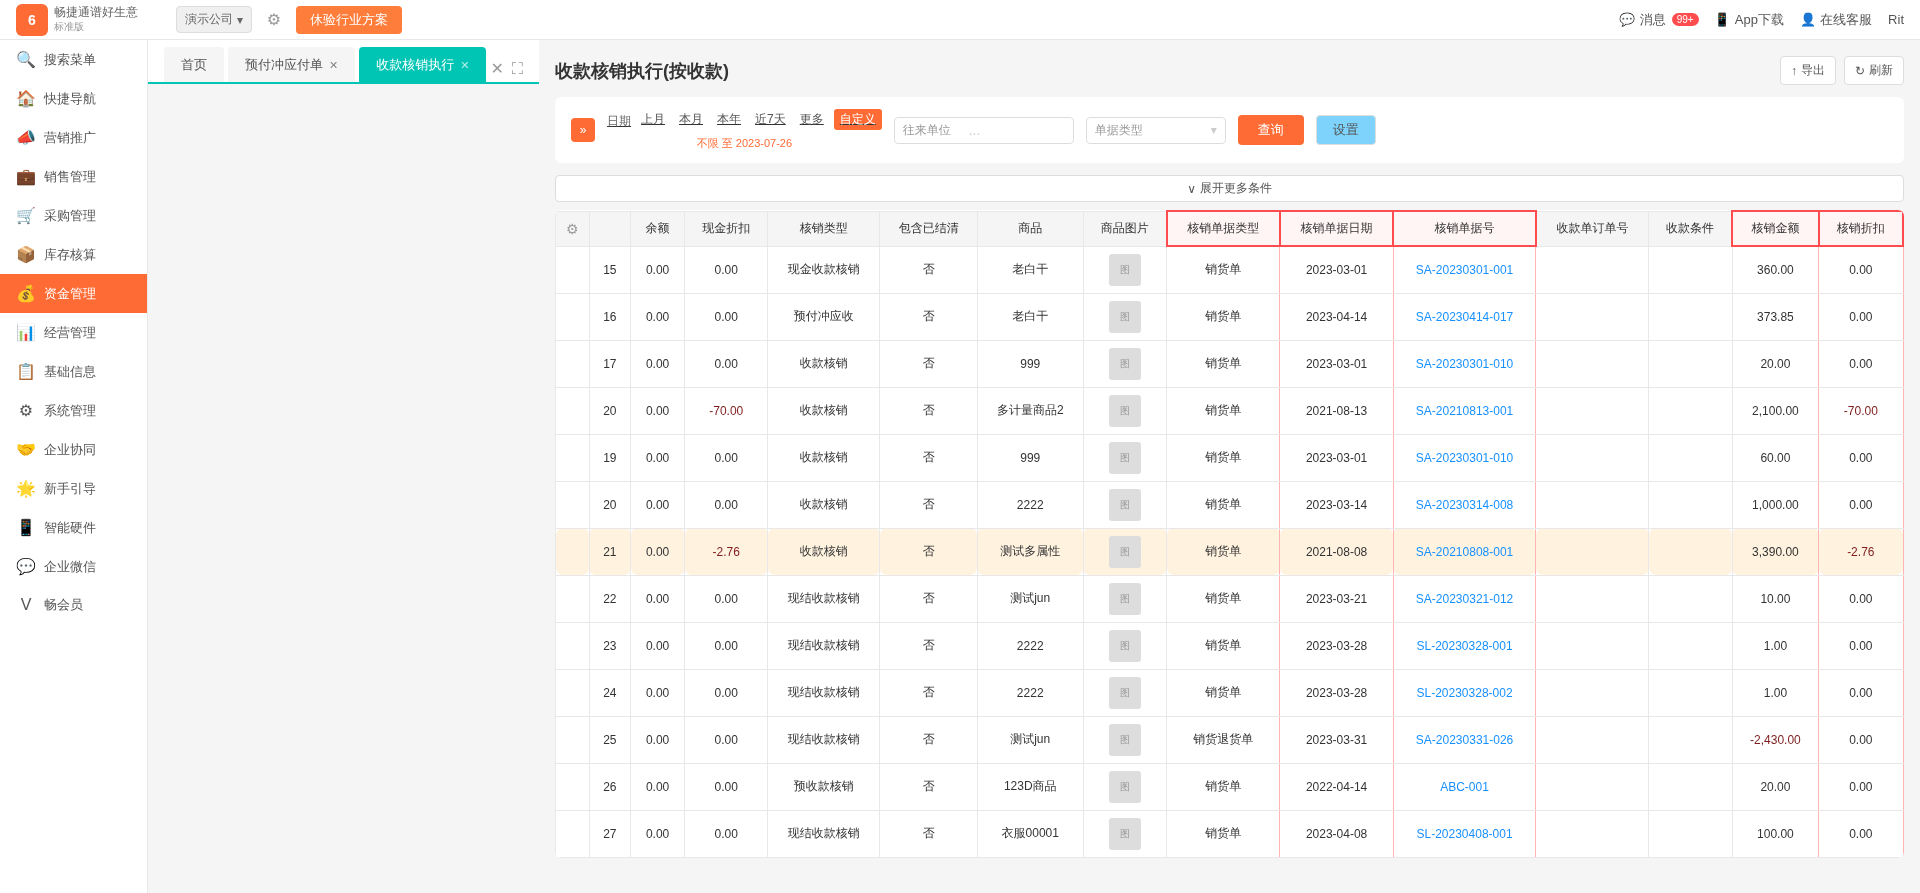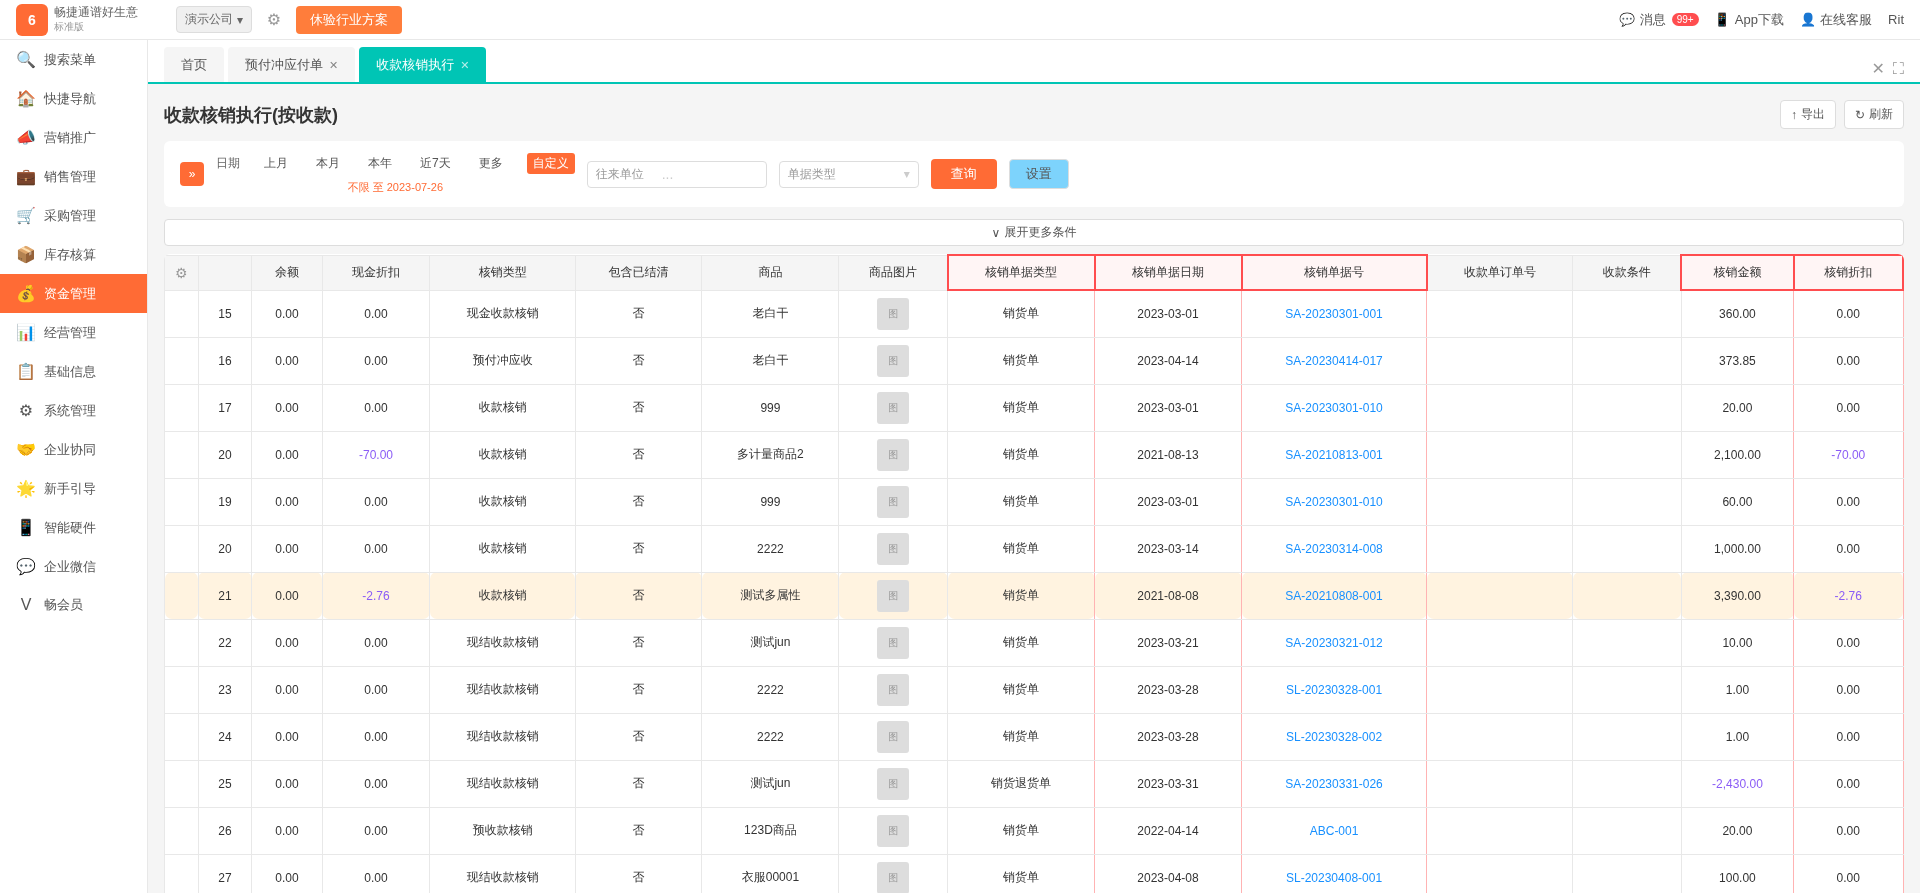--- a/index.html
+++ b/index.html
@@ -97,21 +97,21 @@
       gap: 8px;
       padding: 10px 16px;
       cursor: pointer;
       color: #555;
       font-size: 13px;
     }
     .sidebar-item.active { background: #ff6b35; color: #fff; border-radius: 0; }
     .sidebar-icon { font-size: 16px; width: 20px; text-align: center; }
 
     
-    .main-content { flex: 1; display: flex; flex-direction: column; overflow: hidden; }
+    .main-content { flex: 1; display: flex; flex-direction: row; overflow: hidden; }
 
     
     .tab-bar {
       display: flex;
       background: #fff;
       border-bottom: 2px solid #00c5b5;
       align-items: flex-end;
       padding: 0 16px;
       height: 44px;
     }
@@ -188,21 +188,21 @@
       color: #fff;
       border: none;
       border-radius: 4px;
       width: 24px; height: 24px;
       display: flex; align-items: center; justify-content: center;
       cursor: pointer;
       font-size: 12px;
     }
     .filter-label { font-size: 12px; color: #666; }
     .filter-date-group { display: flex; align-items: center; gap: 6px; flex-direction: column; }
-    .date-options { display: flex; gap: 20px; align-items: center; }
+    .date-options { display: flex; gap: 6px; align-items: flex-end; text-decoration: underline; }
     .date-opt {
       font-size: 12px;
       color: #555;
       cursor: pointer;
       padding: 2px 4px;
     }
     .date-opt.custom {
       background: #ff6b35;
       color: #fff;
       border-radius: 3px;
@@ -282,21 +282,21 @@
       white-space: nowrap;
     }
     tbody td {
       padding: 7px 10px;
       text-align: center;
       border: 1px solid #e8e8e8;
       color: #333;
       white-space: nowrap;
     }
     .link-text { color: #1890ff; cursor: pointer; text-decoration: none; }
-    .negative { color: #8b5cf6; }
+    .negative { color: #7f1d1d; }
     .col-settings { width: 32px; }
     .settings-gear { color: #999; font-size: 14px; cursor: pointer; }
 
     
     ::-webkit-scrollbar { width: 6px; height: 6px; }
     ::-webkit-scrollbar-track { background: #f1f1f1; }
     ::-webkit-scrollbar-thumb { background: #ccc; border-radius: 3px; }
     
     
     tr.row-21 td { background: #fff3e0; border-radius: 7px; }

